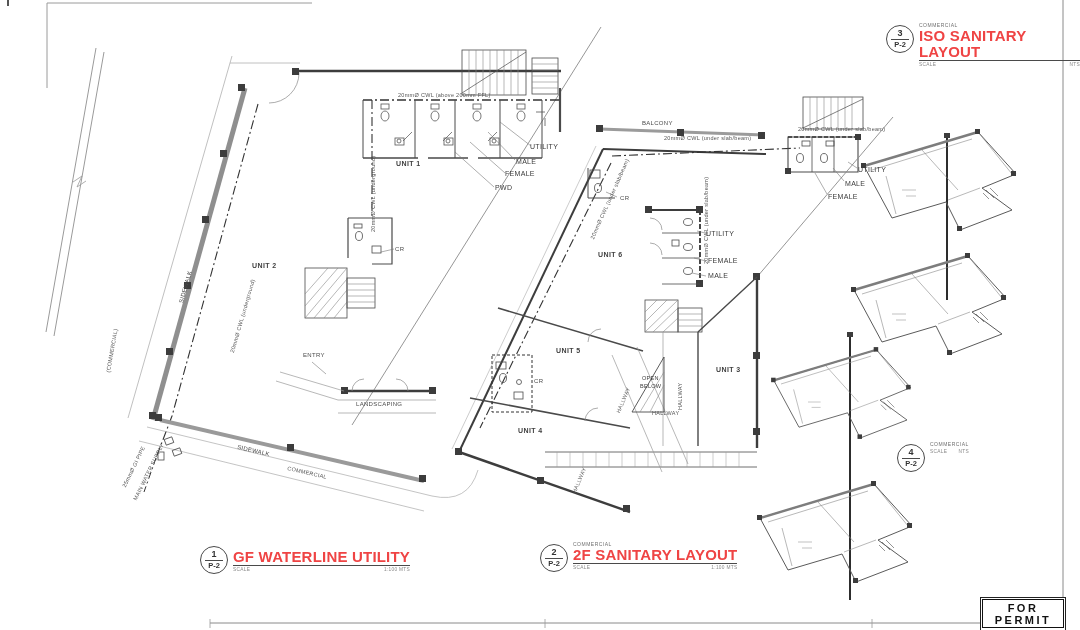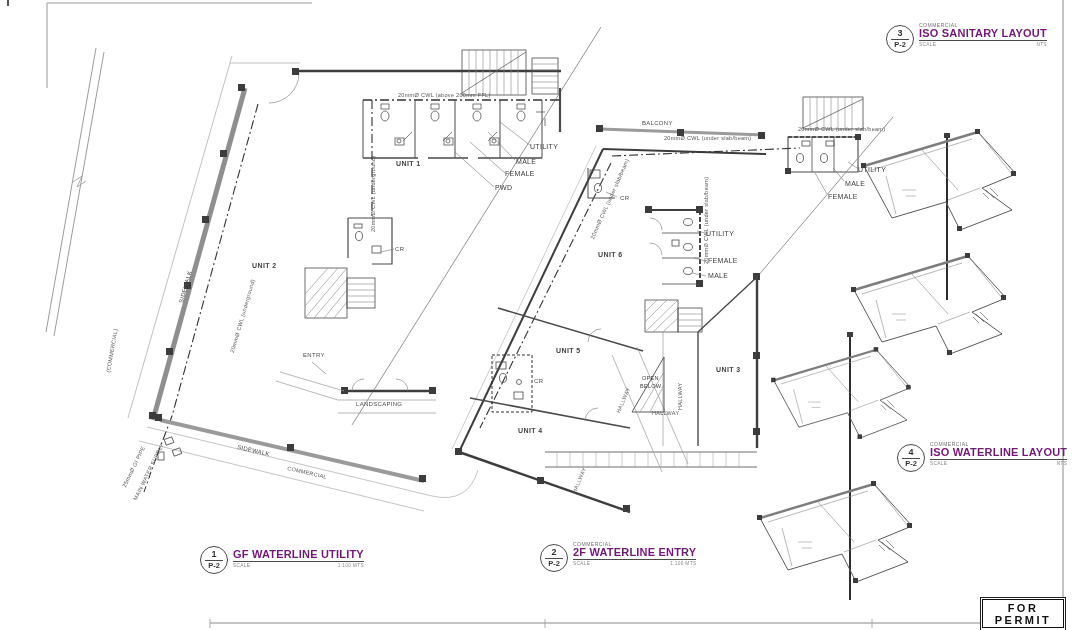--- a/index.html
+++ b/index.html
@@ -14,21 +14,21 @@
   
   .tb{position:absolute;display:flex;gap:5px;align-items:flex-start;}
   .tb-circle{width:26px;height:26px;border:1.3px solid #4a4a4a;border-radius:50%;
              display:flex;flex-direction:column;align-items:center;justify-content:center;
              flex:none;background:#fff;margin-top:3px;}
   .tb-num{font-size:9px;font-weight:bold;color:#333;line-height:1;border-bottom:1px solid #4a4a4a;
           width:72%;text-align:center;padding-bottom:1px;}
   .tb-ref{font-size:7.5px;font-weight:bold;color:#333;line-height:1;padding-top:1px;}
   .tb-main{display:flex;flex-direction:column;}
   .tb-cat{font-size:5px;color:#707070;letter-spacing:.5px;min-height:6px;}
-  .tb-title{font-size:11px;font-weight:bold;color:#701a75;letter-spacing:.2px;
+  .tb-title{font-size:15px;font-weight:bold;color:#ef4444;letter-spacing:.2px;
             border-bottom:1.5px solid #4a4a4a;padding-bottom:0;line-height:1.05;}
   .tb-scale{display:flex;justify-content:space-between;font-size:4.8px;color:#8a8a8a;
             padding-top:1.5px;letter-spacing:.3px;}
   
   .stamp{position:absolute;left:980px;top:597px;width:82px;border:1px solid #222;
          padding:1px;background:#fff;}
   .stamp-inner{border:1.8px solid #111;text-align:center;font-weight:bold;font-size:11px;
                letter-spacing:2.5px;padding:2px 0 1px 0;color:#111;}
   .stamp-row{display:flex;font-size:4.6px;color:#333;padding:1.5px 2px 0 2px;gap:2px;align-items:flex-end;}
   .stamp-line{flex:1;border-bottom:.7px solid #666;height:4px;}
@@ -302,21 +302,21 @@
     </div>
   </div>
 
   <div class="tb" style="left:540px;top:541px;">
     <div class="tb-circle">
       <div class="tb-num">2</div>
       <div class="tb-ref">P-2</div>
     </div>
     <div class="tb-main">
       <div class="tb-cat">COMMERCIAL</div>
-      <div class="tb-title">2F WATERLINE ENTRY</div>
+      <div class="tb-title">2F SANITARY LAYOUT</div>
       <div class="tb-scale">
         <span>SCALE</span>
         <span>1:100 MTS</span>
       </div>
     </div>
   </div>
 
   <div class="tb" style="left:886px;top:22px;">
     <div class="tb-circle">
       <div class="tb-num">3</div>
@@ -332,21 +332,20 @@
     </div>
   </div>
 
   <div class="tb" style="left:897px;top:441px;">
     <div class="tb-circle">
       <div class="tb-num">4</div>
       <div class="tb-ref">P-2</div>
     </div>
     <div class="tb-main">
       <div class="tb-cat">COMMERCIAL</div>
-      <div class="tb-title">ISO WATERLINE LAYOUT</div>
       <div class="tb-scale">
         <span>SCALE</span>
         <span>NTS</span>
       </div>
     </div>
   </div>
 
   <div class="stamp">
     <div class="stamp-inner">FOR PERMIT</div>
     <div class="stamp-row">

